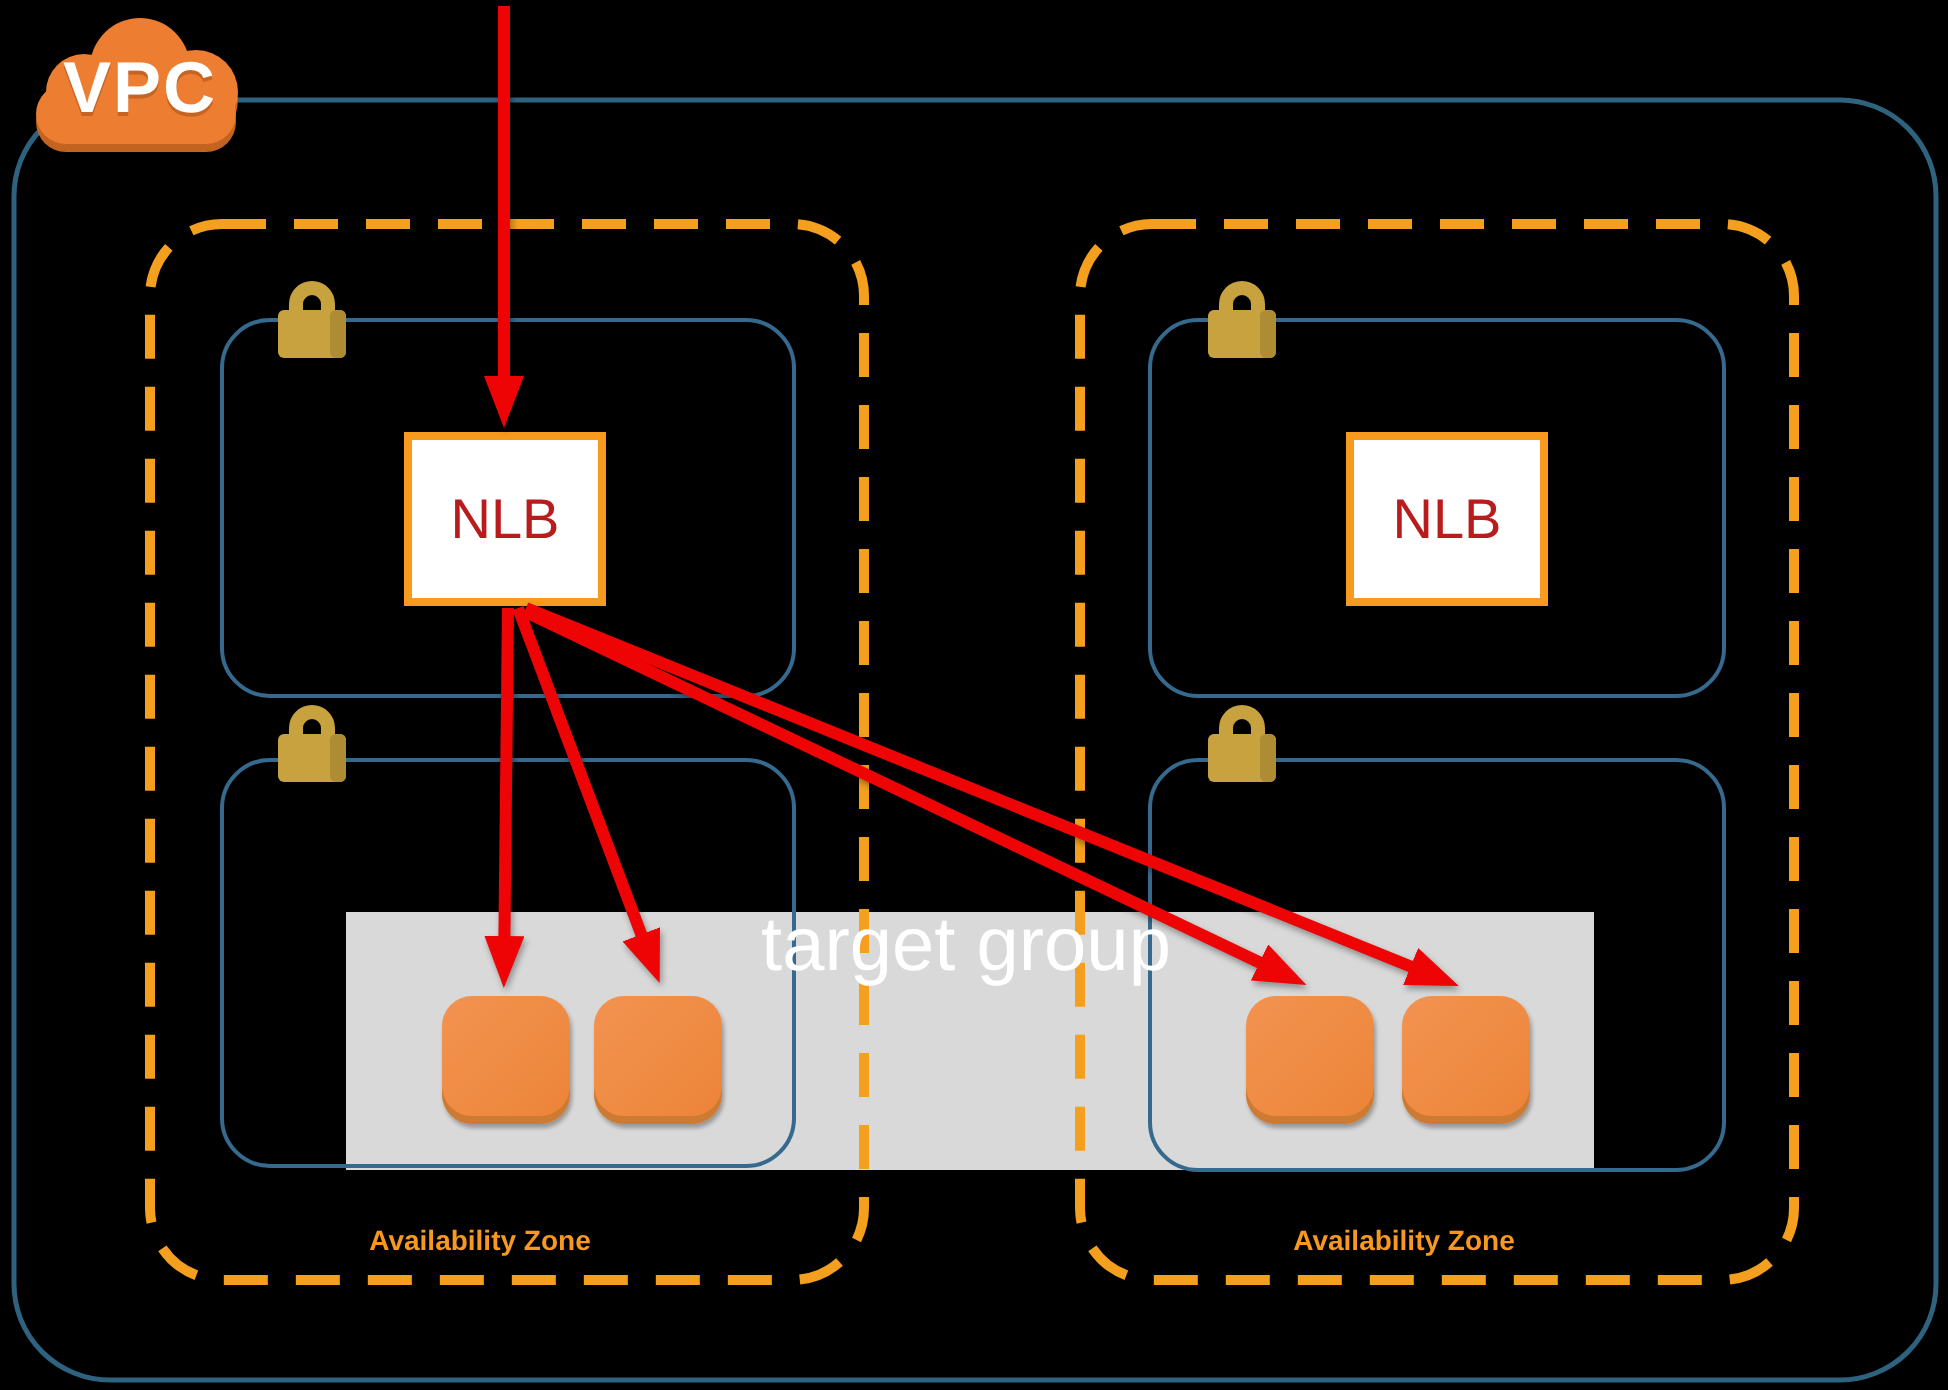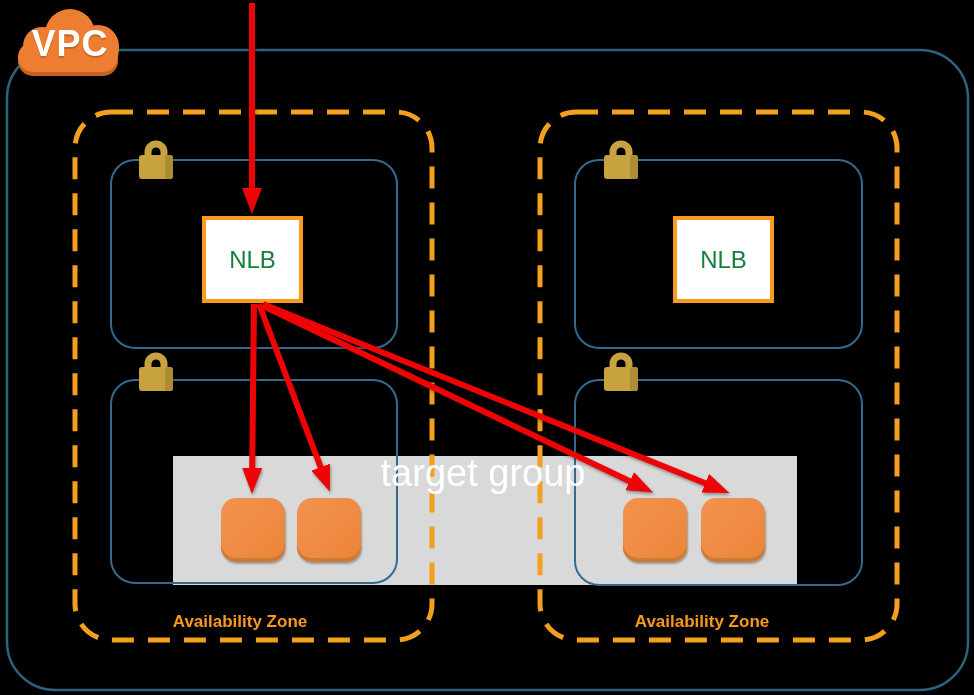--- a/index.html
+++ b/index.html
@@ -12,40 +12,40 @@
   #arrow-svg{z-index:4;pointer-events:none;filter:drop-shadow(1px 2px 1.5px rgba(0,0,0,.35));}
   .overlay{position:absolute;z-index:2;}
   .vpc-label{
     left:30px;top:24px;width:80px;height:40px;display:flex;align-items:center;justify-content:center;
     color:#fff;font-size:36px;font-weight:bold;letter-spacing:1px;
     text-shadow:0 2px 0 rgba(170,80,20,.55);
   }
   .nlb-box{
     width:101px;height:87px;box-sizing:border-box;background:#fff;
     border:4px solid #f79a1d;display:flex;align-items:center;justify-content:center;
-    color:#15803d;font-size:24px;box-shadow:1px 2px 3px rgba(0,0,0,.35);
+    color:#b91c1c;font-size:28px;box-shadow:1px 2px 3px rgba(0,0,0,.35);
   }
   #nlb-left{left:202px;top:216px;}
   #nlb-right{left:673px;top:216px;}
   .tg-label{
     left:313px;top:452px;width:340px;text-align:center;
     color:#ffffff;font-size:38px;line-height:42px;font-weight:400;
   }
   .instance{
     width:64px;height:64px;border-radius:15px;
     background:linear-gradient(135deg,#f29350,#ec8438);
     box-shadow:inset 0 -4px 0 #cd7a33, 1px 2px 2px rgba(0,0,0,.3);
   }
   #inst-1{left:221px;top:498px;}
   #inst-2{left:297px;top:498px;}
   #inst-3{left:623px;top:498px;}
   #inst-4{left:701px;top:498px;}
   .az-label{
     top:612px;width:200px;text-align:center;
-    color:#f7981f;font-size:17px;font-weight:bold;
+    color:#f7981f;font-size:14px;font-weight:bold;
   }
   #az-label-left{left:140px;}
   #az-label-right{left:602px;}
 </style>
 </head>
 <body>
 
 <div id="canvas">
 
   <svg id="base-svg">

